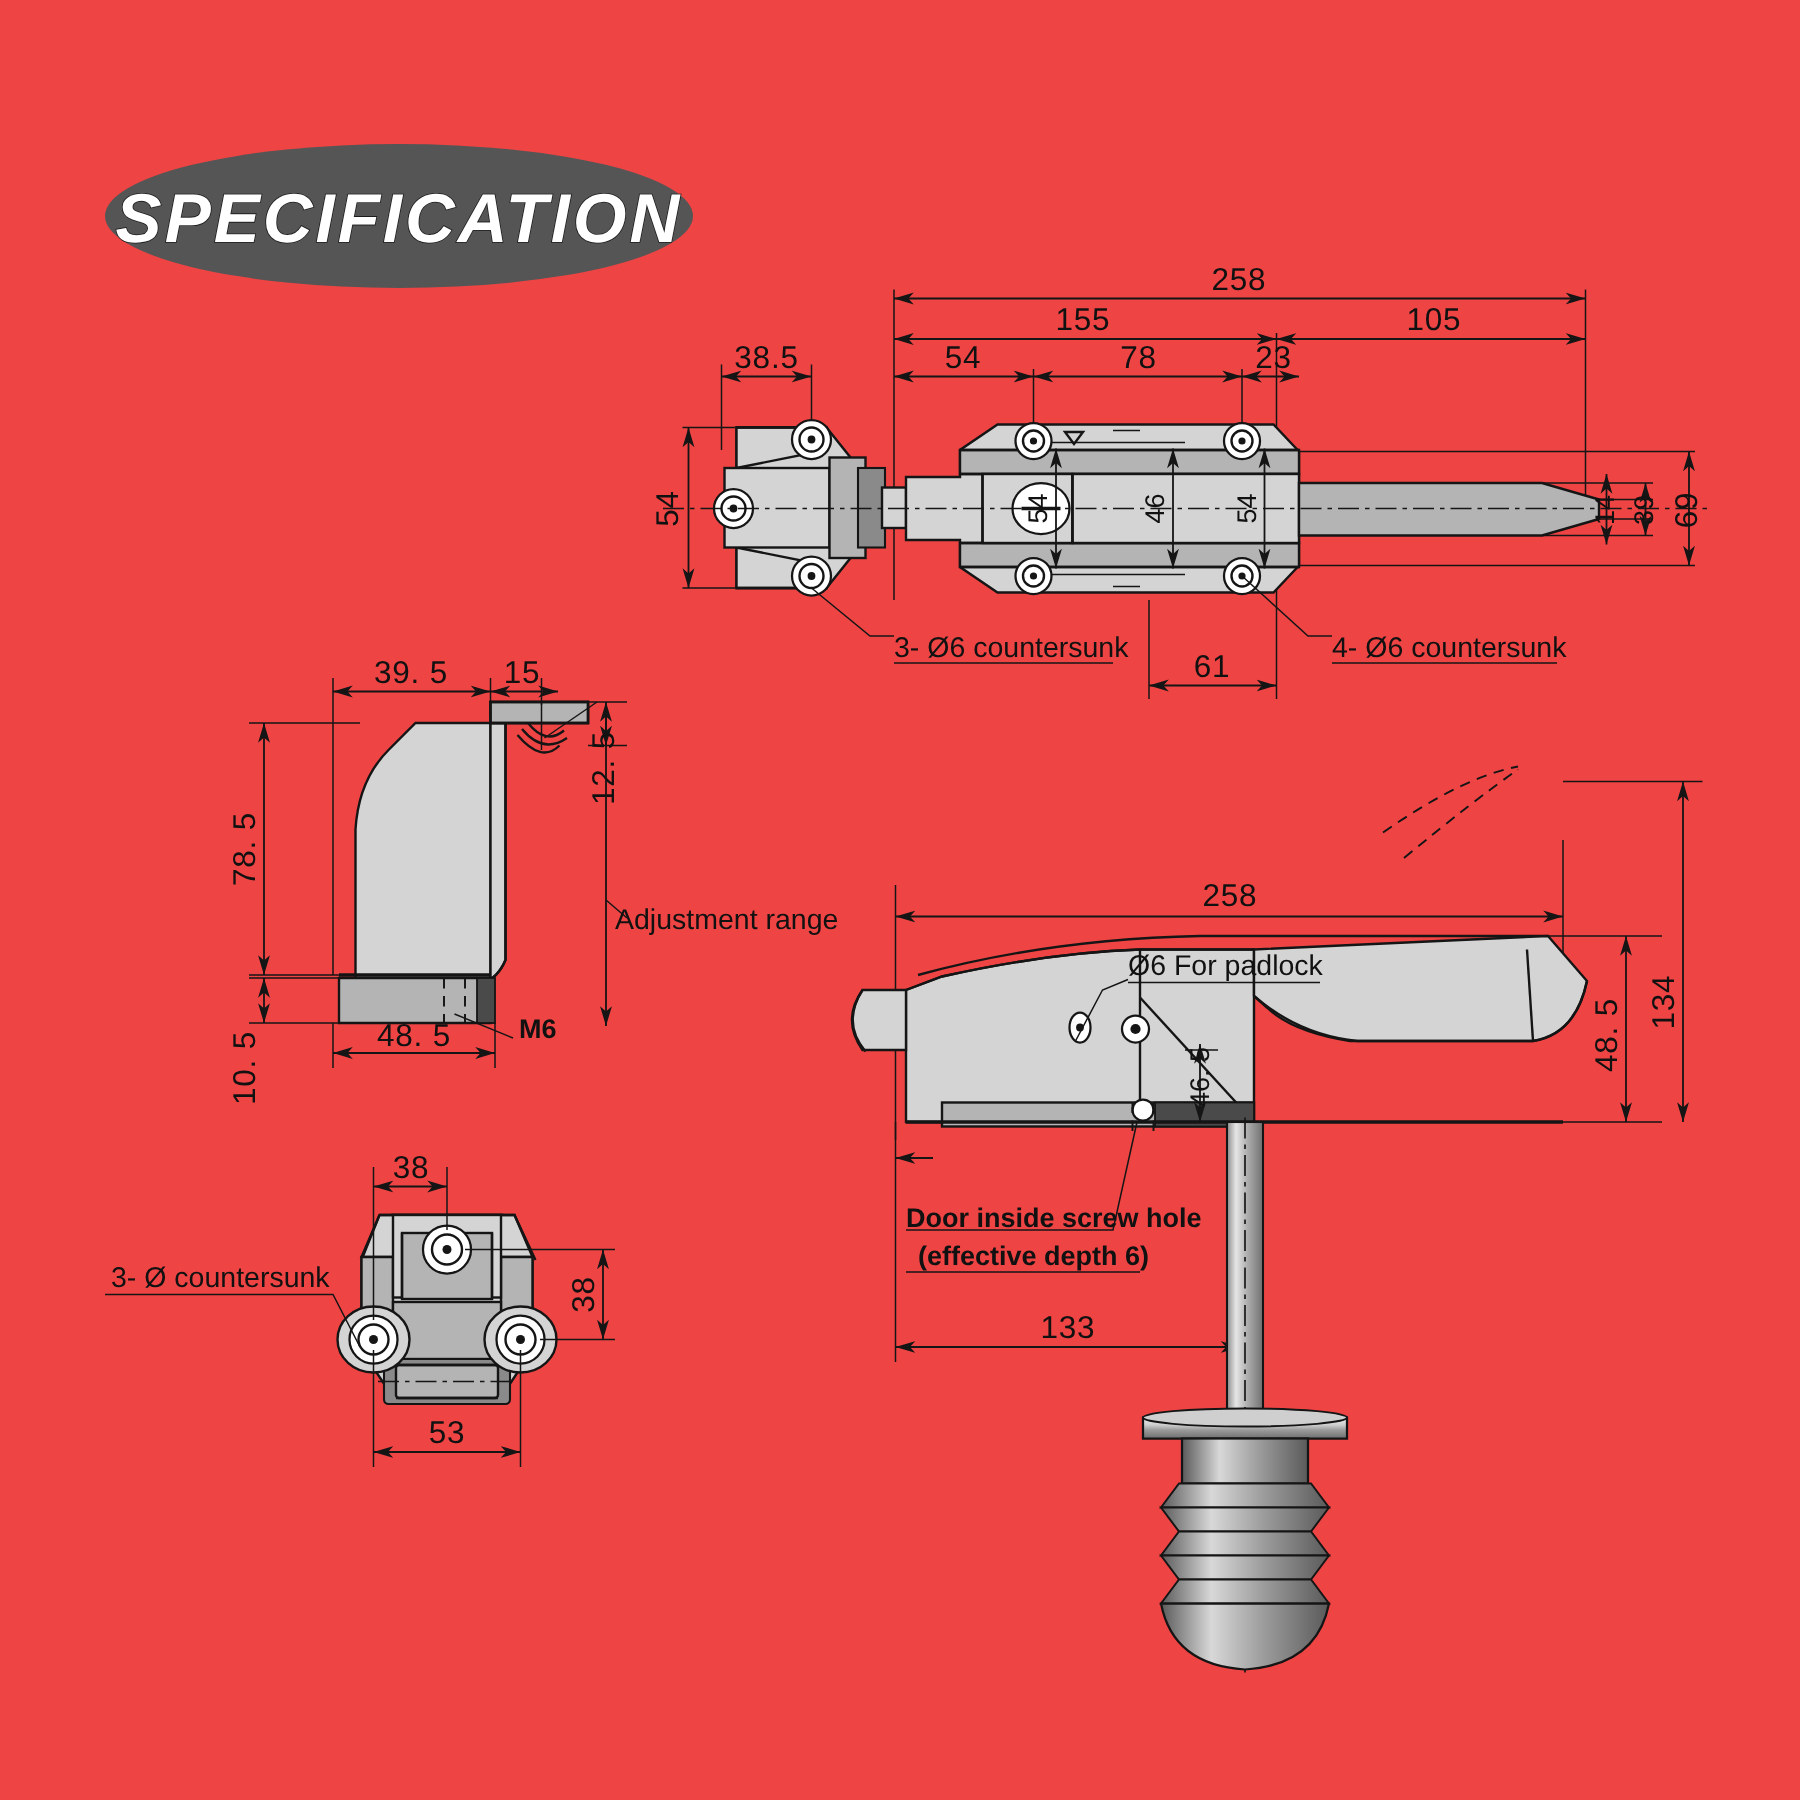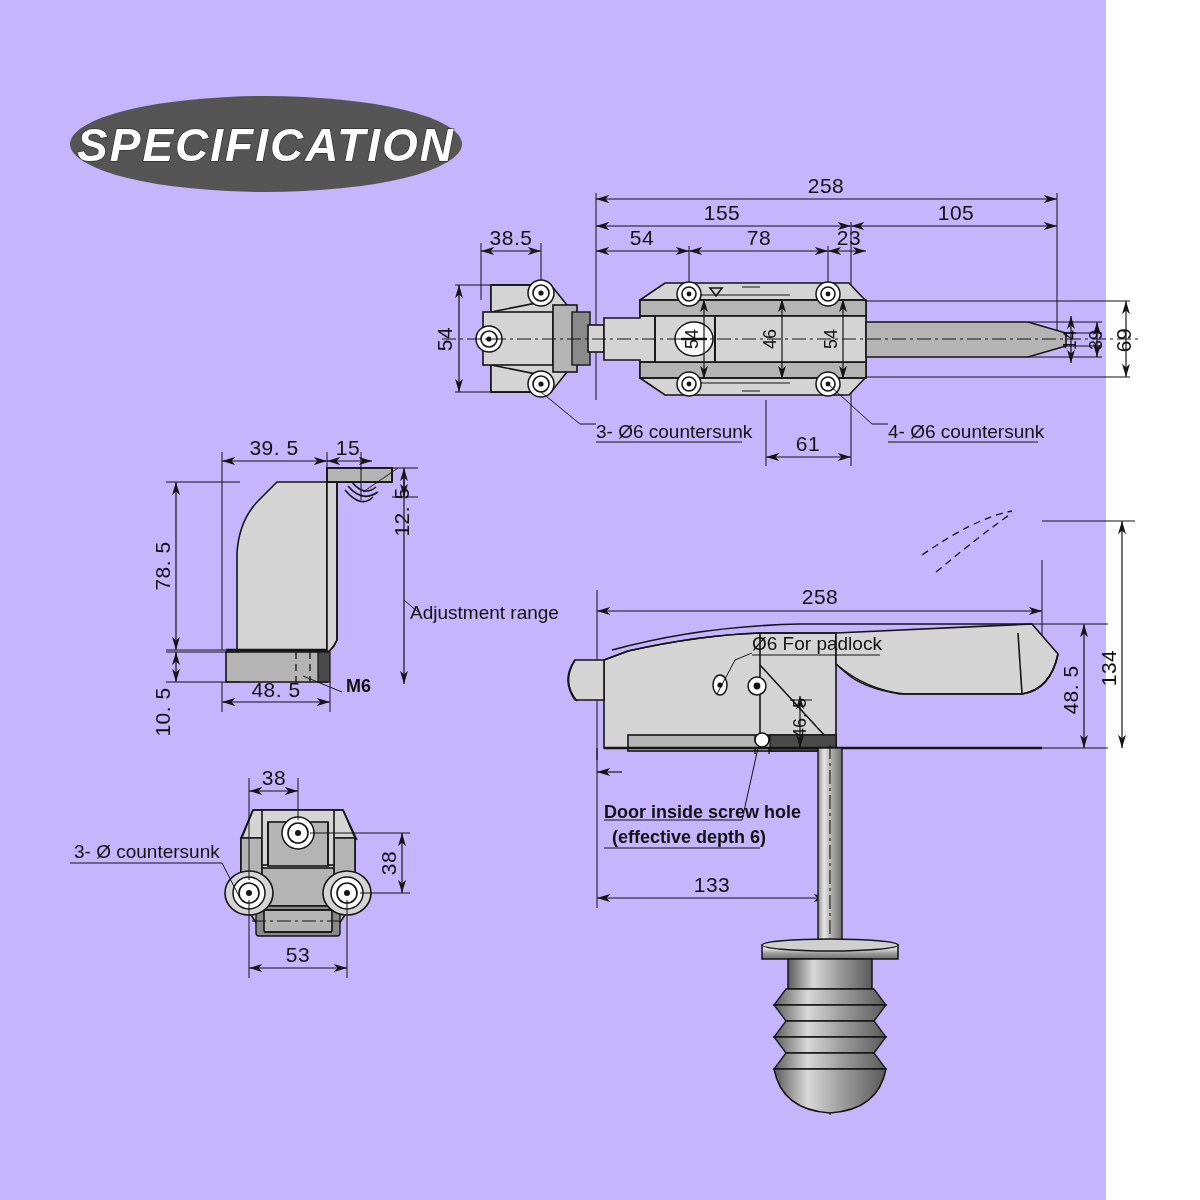--- a/index.html
+++ b/index.html
@@ -9,23 +9,23 @@
     background: #ffffff;
   }
   body {
     width: 1200px;
     height: 1200px;
     overflow: hidden;
     font-family: "Liberation Sans", sans-serif;
   }
   #stage {
     position: relative;
-    width: 1106px;
+    width: 1200px;
     height: 1200px;
-    background: #c4b5fd;
+    background: #ef4444;
   }
   svg#drawing {
     position: absolute;
     left: 0;
     top: 0;
     width: 1200px;
     height: 1200px;
     display: block;
   }
   .dim-text {

